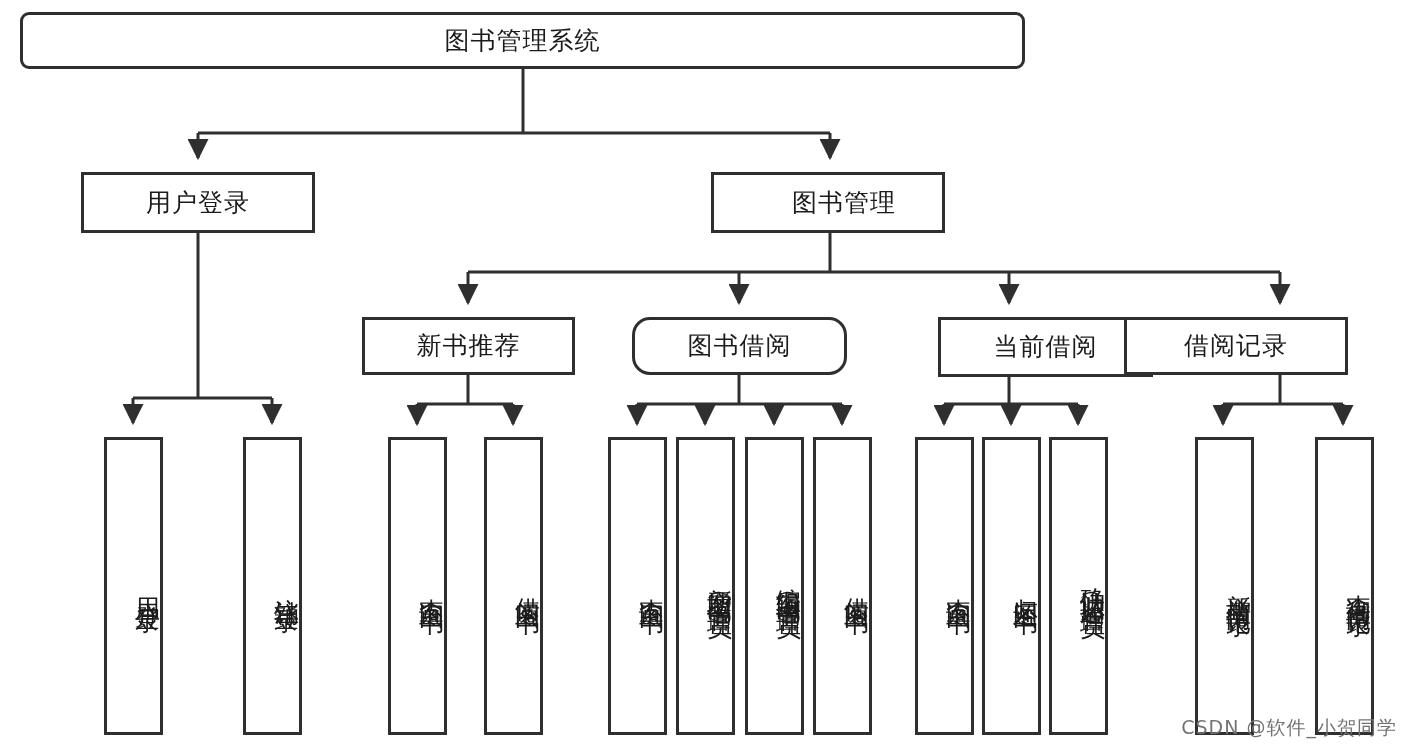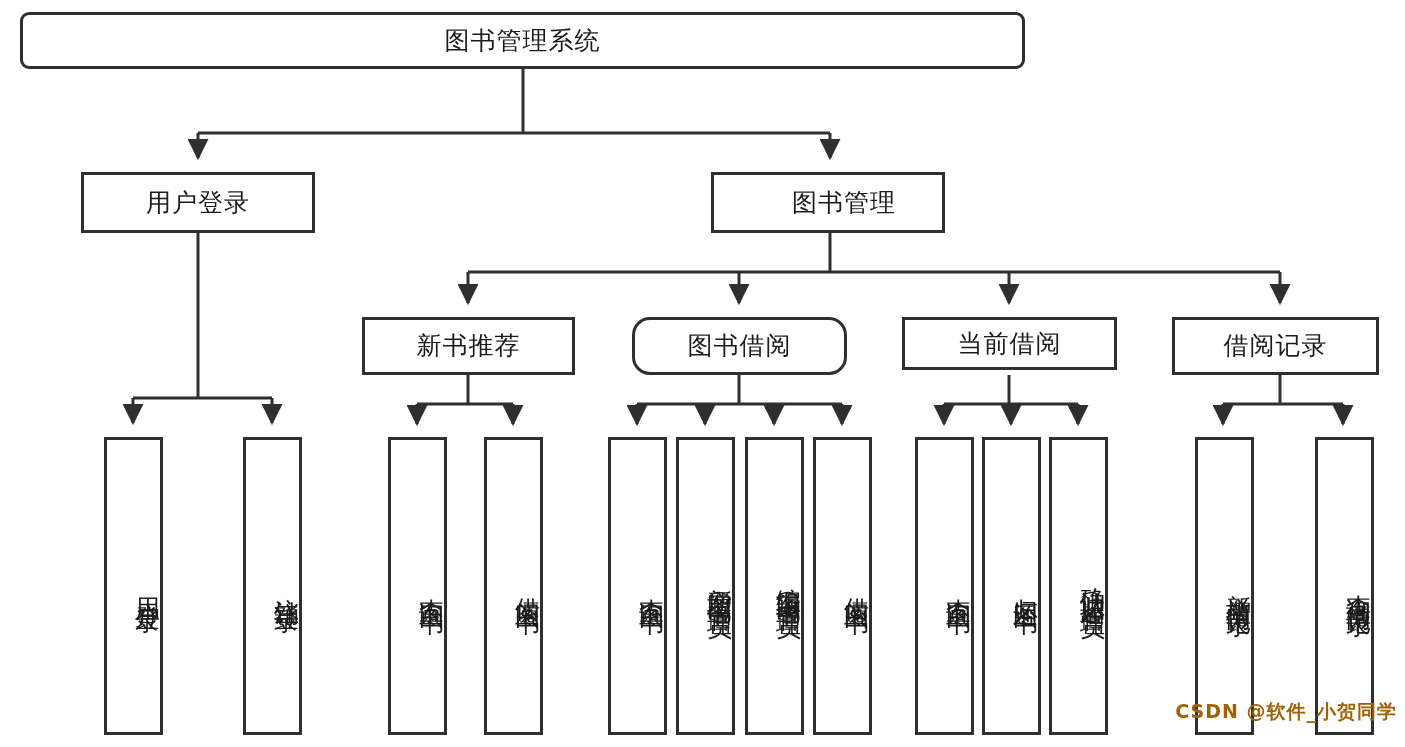--- a/index.html
+++ b/index.html
@@ -52,26 +52,25 @@
     justify-content: center;
   }
   .node.v .vlabel {
     writing-mode: vertical-rl;
     text-orientation: upright;
     white-space: nowrap;
   }
   .watermark {
     position: absolute;
     right: 8px;
-    bottom: 22px;
+    bottom: 6px;
     font-size: 19px;
-    color: #a16207;
+    color: #737373;
     letter-spacing: 1px;
     white-space: nowrap;
-    font-weight: bold;
   }
 </style>
 </head>
 <body>
 
 <div id="canvas">
 
   <svg id="edges" viewBox="0 0 1405 747">
     <defs>
       <marker id="arrow" viewBox="0 0 10 10" refX="9" refY="5" markerWidth="7" markerHeight="7" orient="auto-start-reverse">
@@ -132,24 +131,24 @@
   <div class="node h" style="left:711px; top:172px; width:234px; height:61px;padding-left:32px;">
     <span>图书管理</span>
   </div>
 
   <div class="node h" style="left:362px; top:317px; width:213px; height:58px;">
     <span>新书推荐</span>
   </div>
   <div class="node h" style="left:632px; top:317px; width:215px; height:58px;border-radius:18px;">
     <span>图书借阅</span>
   </div>
-  <div class="node h" style="left:902px; top:317px; width:215px; height:53px;">
+  <div class="node h" style="left:938px; top:317px; width:215px; height:60px;">
     <span>当前借阅</span>
   </div>
-  <div class="node h" style="left:1172px; top:317px; width:207px; height:58px;">
+  <div class="node h" style="left:1124px; top:317px; width:224px; height:58px;">
     <span>借阅记录</span>
   </div>
 
   <div class="node v" style="left:104px; top:437px; width:59px; height:298px;">
     <span class="vlabel">用户登录</span>
   </div>
   <div class="node v" style="left:243px; top:437px; width:59px; height:298px;">
     <span class="vlabel">注销登录</span>
   </div>
 

